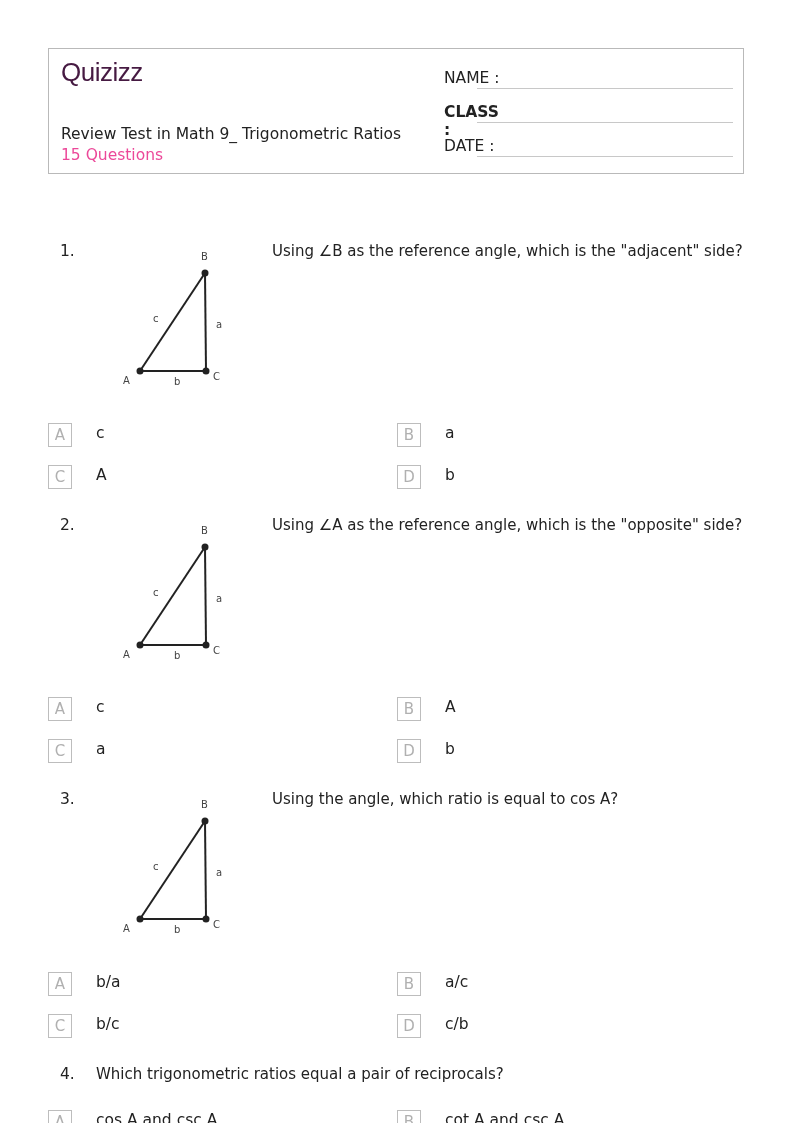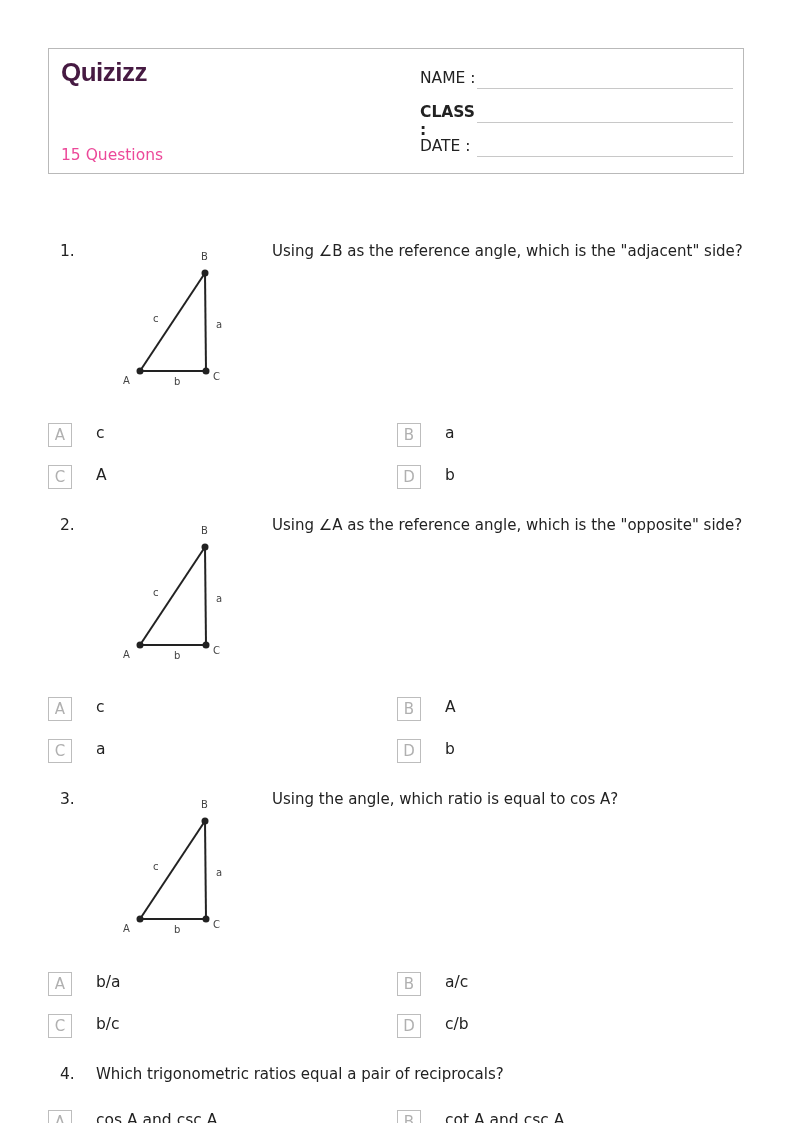--- a/index.html
+++ b/index.html
@@ -1,41 +1,42 @@
 <!DOCTYPE html>
 <html><head>
 <meta charset="utf-8">
 <style>
   html, body { margin:0; padding:0; background:#fff; }
   body { width:794px; height:1123px; position:relative; overflow:hidden;
          font-family:"DejaVu Sans","Liberation Sans",sans-serif; color:#222; }
   .header { position:absolute; left:48px; top:48px; width:696px; height:126px;
             border:1px solid #b9b9b9; box-sizing:border-box; }
-  .logo { position:absolute; left:12px; top:8px; font-size:26px; font-weight:bold;
+  .logo { position:absolute; left:12px; top:8px; font-size:26px; font-weight:normal;
           color:#461a42; letter-spacing:-0.5px; font-family:"Liberation Sans",sans-serif;text-align:right; }
   .title { position:absolute; left:12px; top:76px; font-size:15.5px; color:#222; white-space:nowrap; }
   .subtitle { position:absolute; left:12px; top:97px; font-size:15.5px; color:#ec4899; }
   .field { position:absolute; left:371px; font-size:15.5px; color:#222; }
-  .field .lbl { display:inline-block; width:56px; }
+  .field .lbl { display:inline-block; width:56px;margin-left:24px; }
   .field .line { position:absolute; left:57px; top:19px; width:256px; border-bottom:1px solid #c8c8c8; }
   .q { position:absolute; left:0; width:794px; }
   .qnum { position:absolute; left:60px; font-size:15.5px; }
   .qtext { position:absolute; left:272px; font-size:15px; white-space:nowrap; }
   .qtext.full { left:96px; }
   .fig { position:absolute; left:115px; width:120px; height:140px; }
   .opt { position:absolute; height:24px; }
   .opt .box { position:absolute; left:0; top:0; width:22px; height:22px; border:1px solid #bdbdbd;
               color:#b0b0b0; font-size:15px; text-align:center; line-height:22px; }
   .opt .txt { position:absolute; left:48px; top:1px; font-size:15.5px; white-space:nowrap; }
 </style>
 </head>
 <body>
 
 <div class="header">
   <div class="logo">Quizizz</div>
+  <div class="title">Review Test in Math 9_ Trigonometric Ratios</div>
   <div class="subtitle">15 Questions</div>
   <div class="field" style="top:20px;">
     <span class="lbl">NAME :</span>
     <span class="line"></span>
   </div>
   <div class="field" style="top:54px;font-weight:bold;">
     <span class="lbl">CLASS :</span>
     <span class="line"></span>
   </div>
   <div class="field" style="top:88px;">

